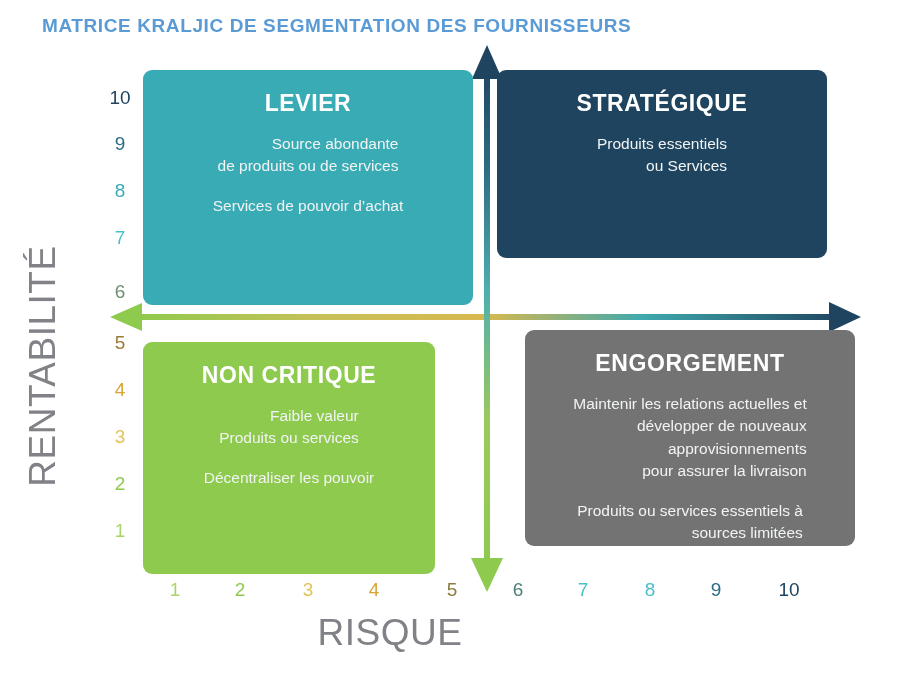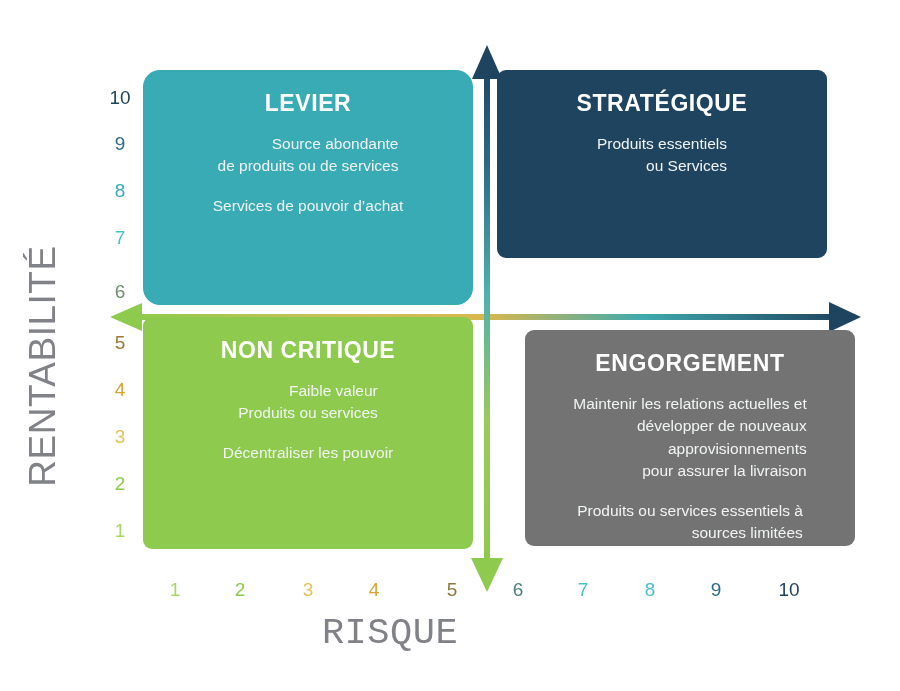--- a/index.html
+++ b/index.html
@@ -50,21 +50,21 @@
 
   #x-axis-title {
     position: absolute;
     left: 0;
     top: 612px;
     width: 780px;
     text-align: center;
     font-size: 37px;
     letter-spacing: 0.5px;
     color: #808287;
-    font-family: Liberation Mono, monospace;
+    font-family: Liberation Sans, sans-serif;
   }
 
   
   #axes-svg {
     position: absolute;
     left: 0;
     top: 0;
     width: 900px;
     height: 691px;
     pointer-events: none;
@@ -114,33 +114,34 @@
     font-size: 15.5px;
     color: #f2f4f4;
     text-align: right;
     line-height: 1.45;
     font-family: "Liberation Sans", sans-serif;
     padding: 0 14px;
   }
 
   .q-body + .q-body { margin-top: 17px; }
 
-  #q-levier      { left: 143px; top: 70px;  width: 330px; height: 235px; background: #38ABB5; border-radius: 17px; }
+  #q-levier      { left: 143px; top: 70px;  width: 330px; height: 235px; background: #38ABB5; }
   #q-strategique { left: 497px; top: 70px;  width: 330px; height: 188px; background: #1F4460; }
-  #q-noncritique { left: 143px; top: 317px; width: 330px; height: 232px; background: #8DCA4D; }
+  #q-noncritique { left: 143px; top: 342px; width: 292px; height: 232px; background: #8DCA4D; }
   #q-engorgement { left: 497px; top: 330px; width: 330px; height: 216px; background: #737373; margin-left: 28px; }
 
   #q-strategique .q-body,
   #q-engorgement .q-body { padding: 0 18px; }
 </style>
 </head>
 <body>
 
 <div id="canvas">
 
+  <div id="title">MATRICE KRALJIC DE SEGMENTATION DES FOURNISSEURS</div>
 
   <svg id="axes-svg" viewBox="0 0 900 691" width="900" height="691">
     <defs>
       <linearGradient id="gradX" x1="0" y1="0" x2="1" y2="0">
         <stop offset="0%" stop-color="#8DCA4D"></stop>
         <stop offset="28%" stop-color="#C9C05A"></stop>
         <stop offset="50%" stop-color="#D8B84E"></stop>
         <stop offset="72%" stop-color="#3FA9AE"></stop>
         <stop offset="100%" stop-color="#1F4460"></stop>
       </linearGradient>

